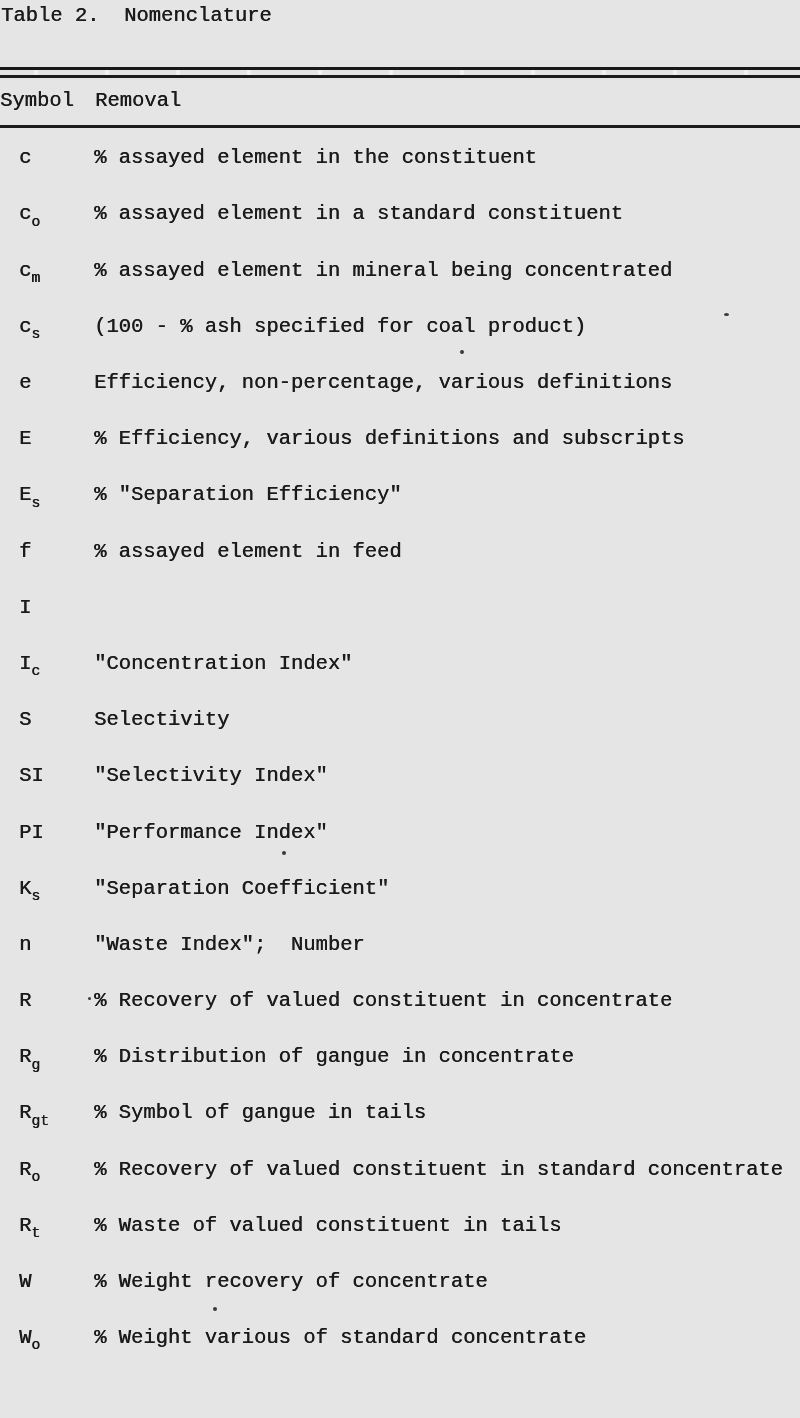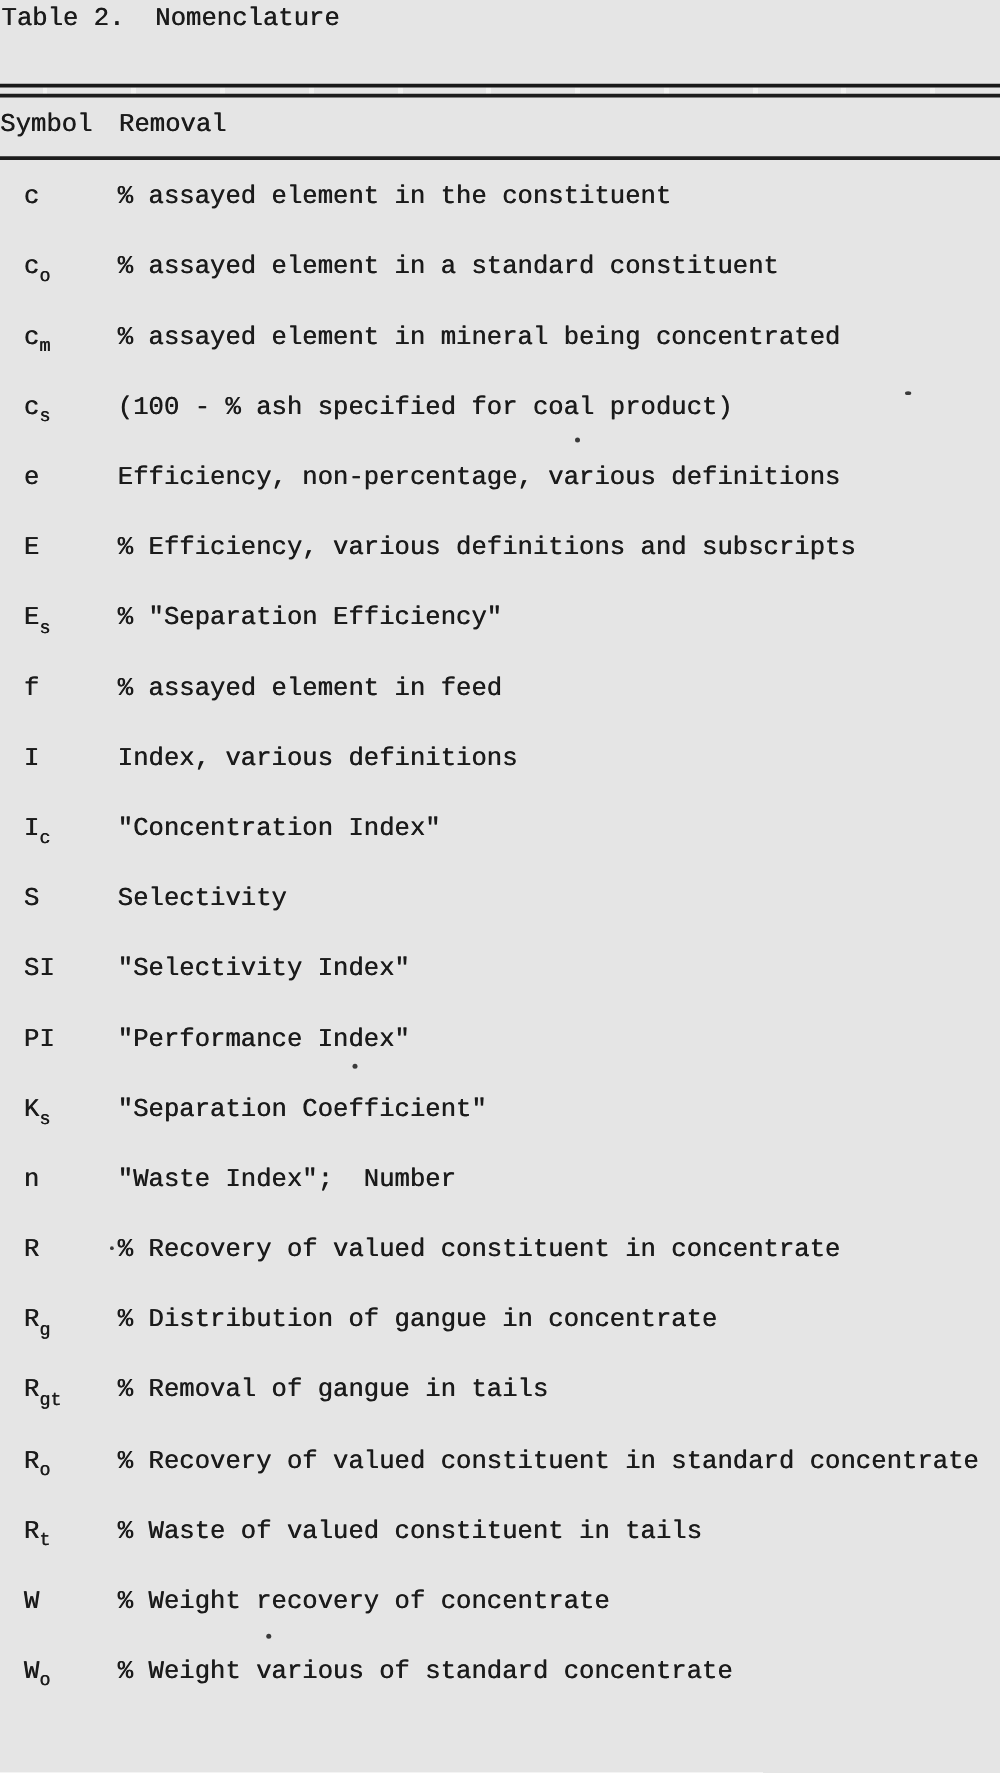--- a/index.html
+++ b/index.html
@@ -148,21 +148,20 @@
     <div class="qty">% "Separation Efficiency"</div>
   </div>
 
   <div class="row">
     <div class="sym"><span>f</span></div>
     <div class="qty">% assayed element in feed</div>
   </div>
 
   <div class="row">
     <div class="sym"><span>I</span></div>
-    <div class="qty">Index, various definitions</div>
   </div>
 
   <div class="row">
     <div class="sym"><span>I</span><sub>c</sub></div>
     <div class="qty">"Concentration Index"</div>
   </div>
 
   <div class="row">
     <div class="sym"><span>S</span></div>
     <div class="qty">Selectivity</div>
@@ -193,21 +192,21 @@
     <div class="qty">% Recovery of valued constituent in concentrate</div>
   </div>
 
   <div class="row">
     <div class="sym"><span>R</span><sub>g</sub></div>
     <div class="qty">% Distribution of gangue in concentrate</div>
   </div>
 
   <div class="row">
     <div class="sym"><span>R</span><sub>gt</sub></div>
-    <div class="qty">% Removal of gangue in tails</div>
+    <div class="qty">% Symbol of gangue in tails</div>
   </div>
 
   <div class="row">
     <div class="sym"><span>R</span><sub>o</sub></div>
     <div class="qty">% Recovery of valued constituent in standard concentrate</div>
   </div>
 
   <div class="row">
     <div class="sym"><span>R</span><sub>t</sub></div>
     <div class="qty">% Waste of valued constituent in tails</div>

